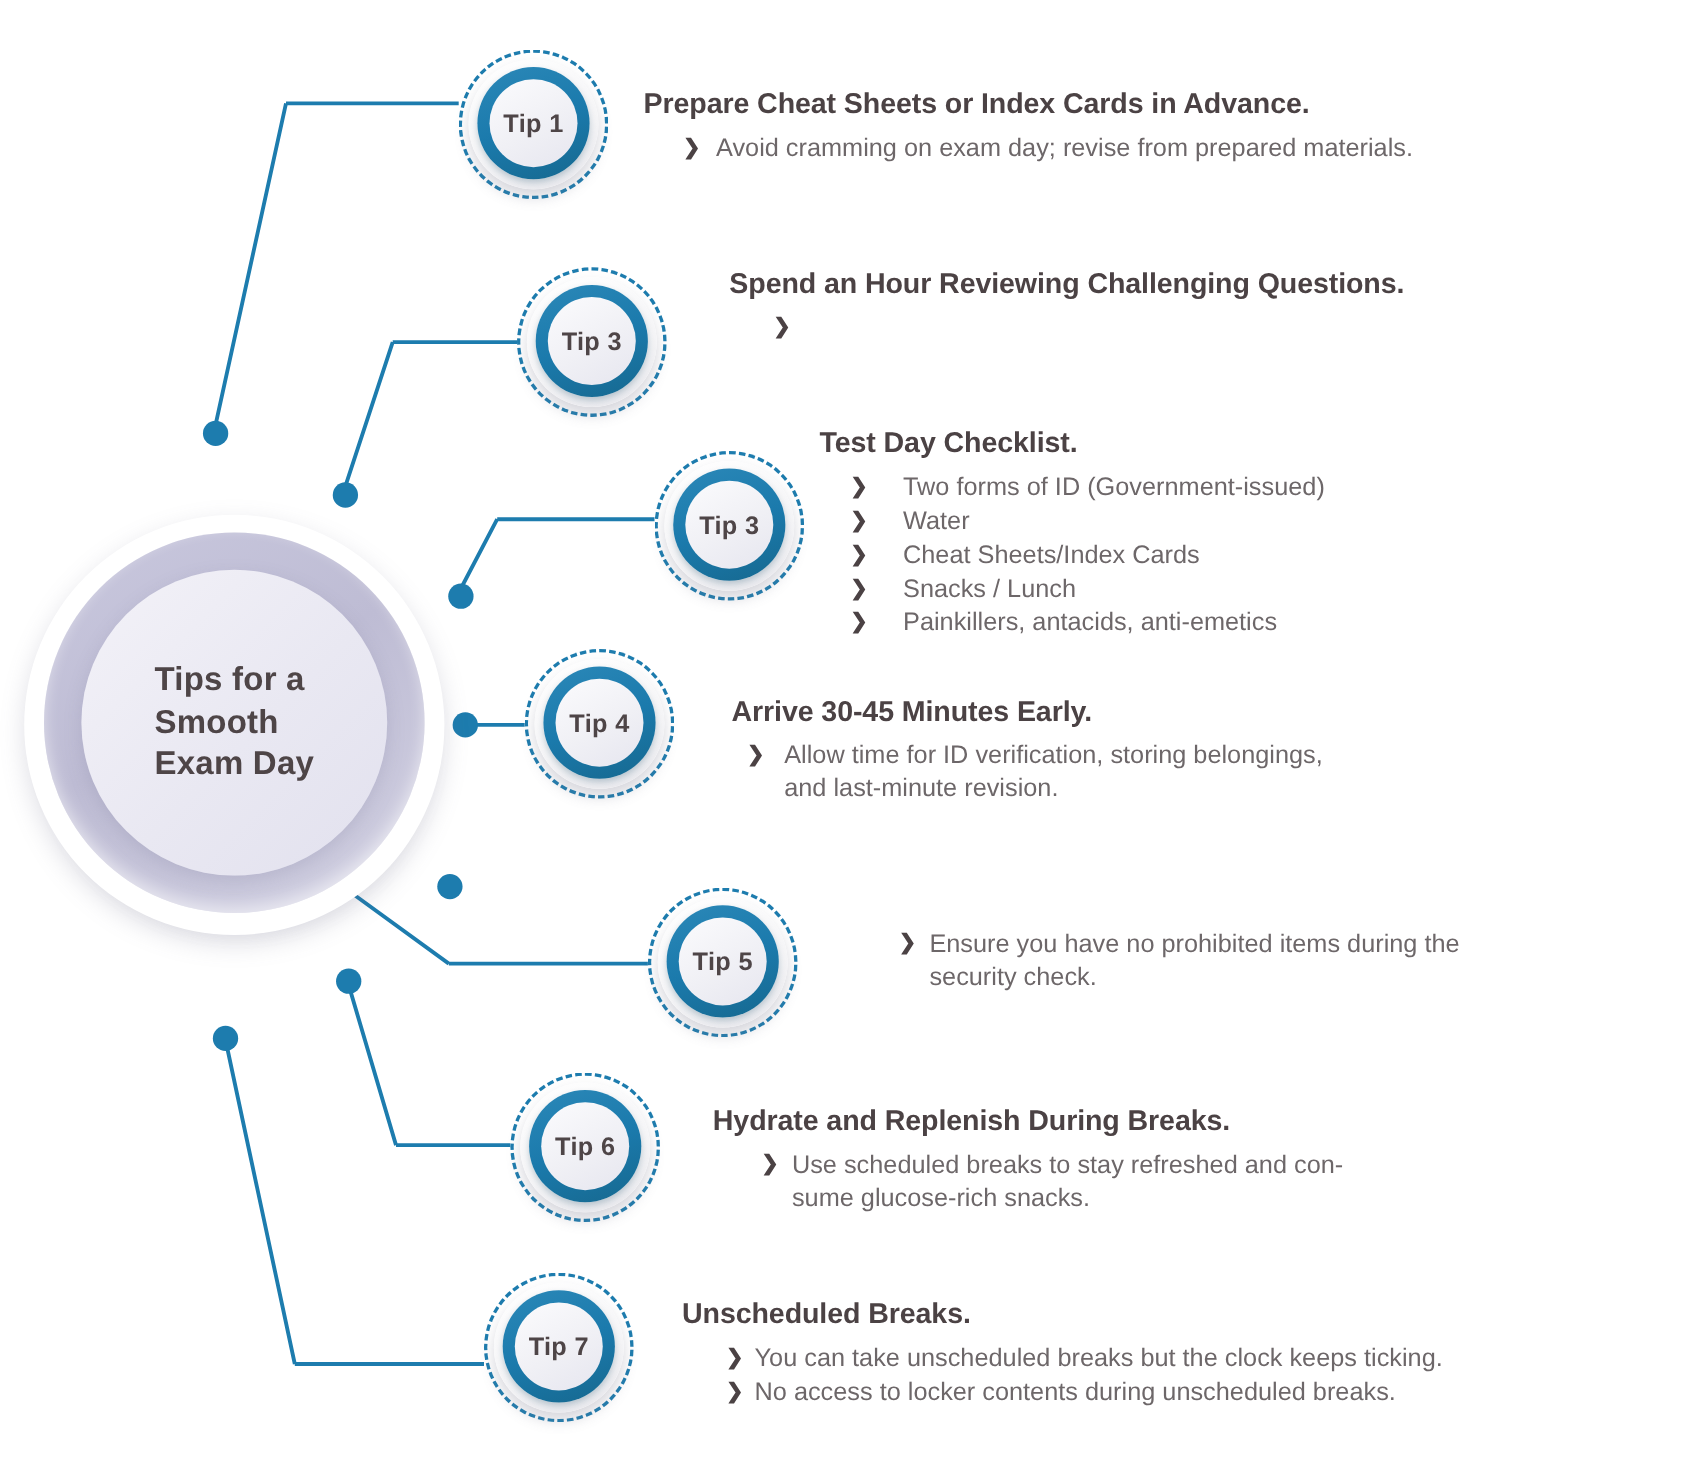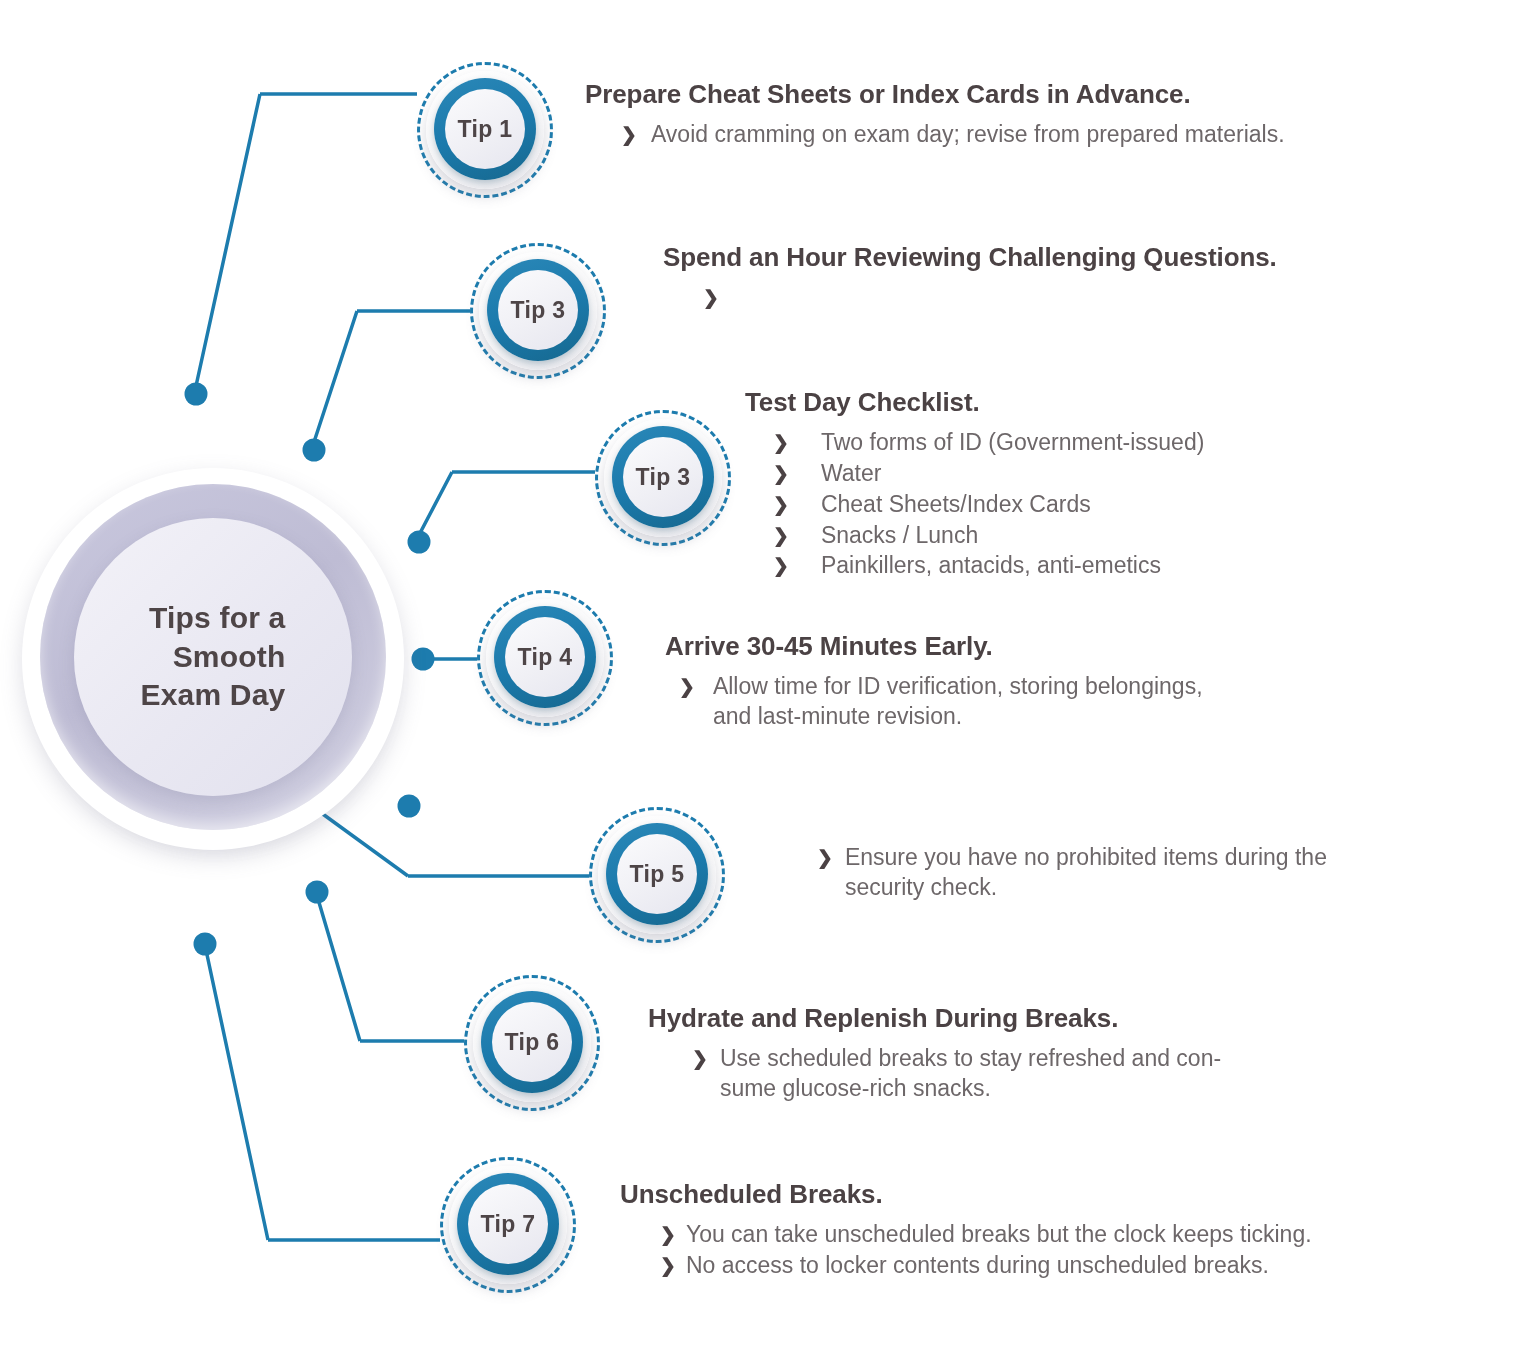--- a/index.html
+++ b/index.html
@@ -48,21 +48,21 @@
   }
   .hub-inner {
     position:absolute; left:52px; top:50px;
     width:278px; height:278px; border-radius:50%;
     background: linear-gradient(135deg,#f3f2f8 0%, #e9e8f2 55%, #e2e1ee 100%);
     box-shadow: 0 6px 16px rgba(120,120,150,.22);
     display:flex; align-items:center; justify-content:center;
   }
   .hub-title {
     font-size: 30px; font-weight: 700; line-height: 1.28;
-    color: #4e4547; text-align:right; letter-spacing: .2px;
+    color: #4e4547; text-align:left; letter-spacing: .2px;
     white-space: pre-line;
   }
 
   
   .badge {
     position: absolute;
     width: 136px; height: 136px;
   }
   .badge .dashring {
     position:absolute; left:0; top:0; width:136px; height:136px;
@@ -138,21 +138,21 @@
     <div class="hub-outer"></div>
     <div class="hub-ring"></div>
     <div class="hub-inner">
       <div class="hub-title">Tips for a
 Smooth
 Exam Day</div>
     </div>
   </div>
 
   <div id="nodes">
-      <div class="badge" style="left: 417px; top: 62px; text-align: center;">
+      <div class="badge" style="left: 417px; top: 45px; text-align: center;">
         <div class="dashring"></div>
         <div class="plate"></div>
         <div class="bluering"></div>
         <div class="face">
           <span>Tip 1</span>
         </div>
       </div>
       <div class="block" style="left: 585px; top: 80px;">
         <h2>Prepare Cheat Sheets or Index Cards in Advance.</h2>
         <div class="items" style="margin-left: 36px;">

